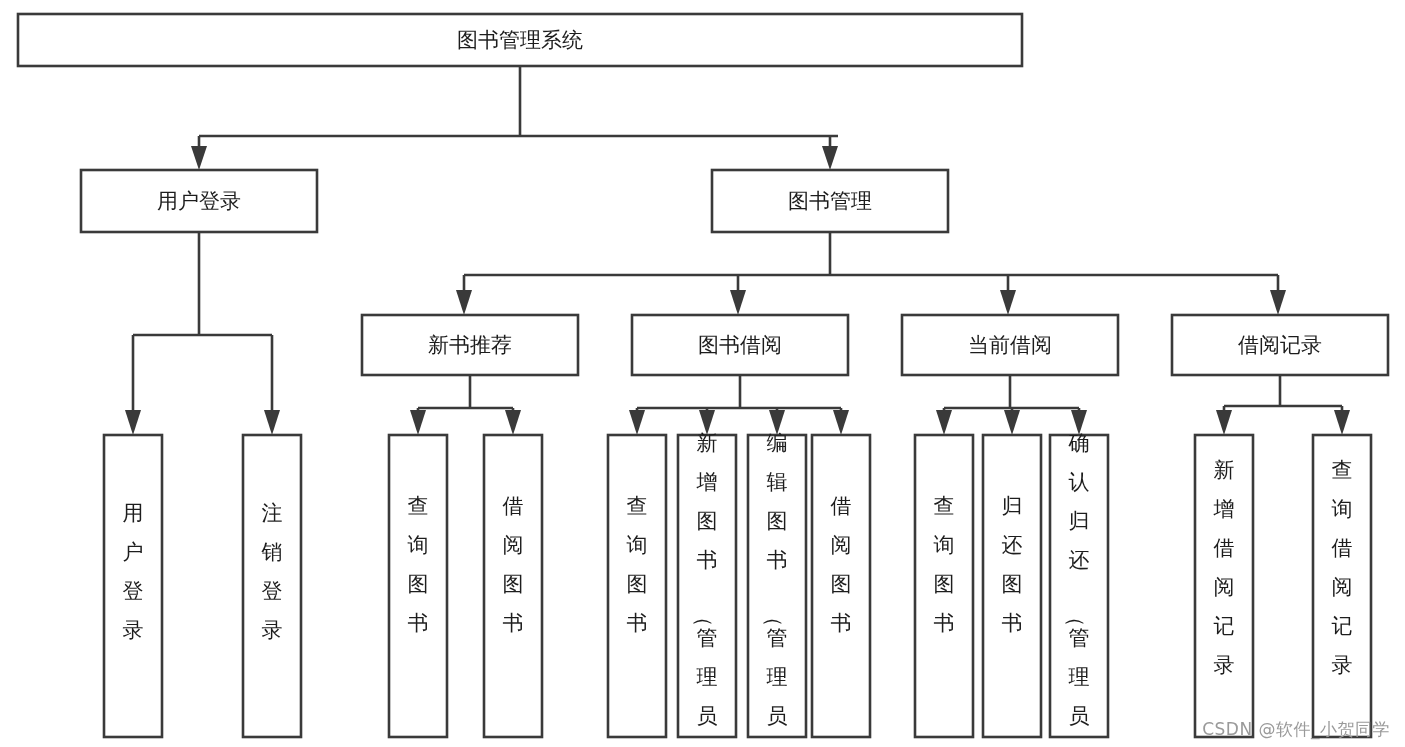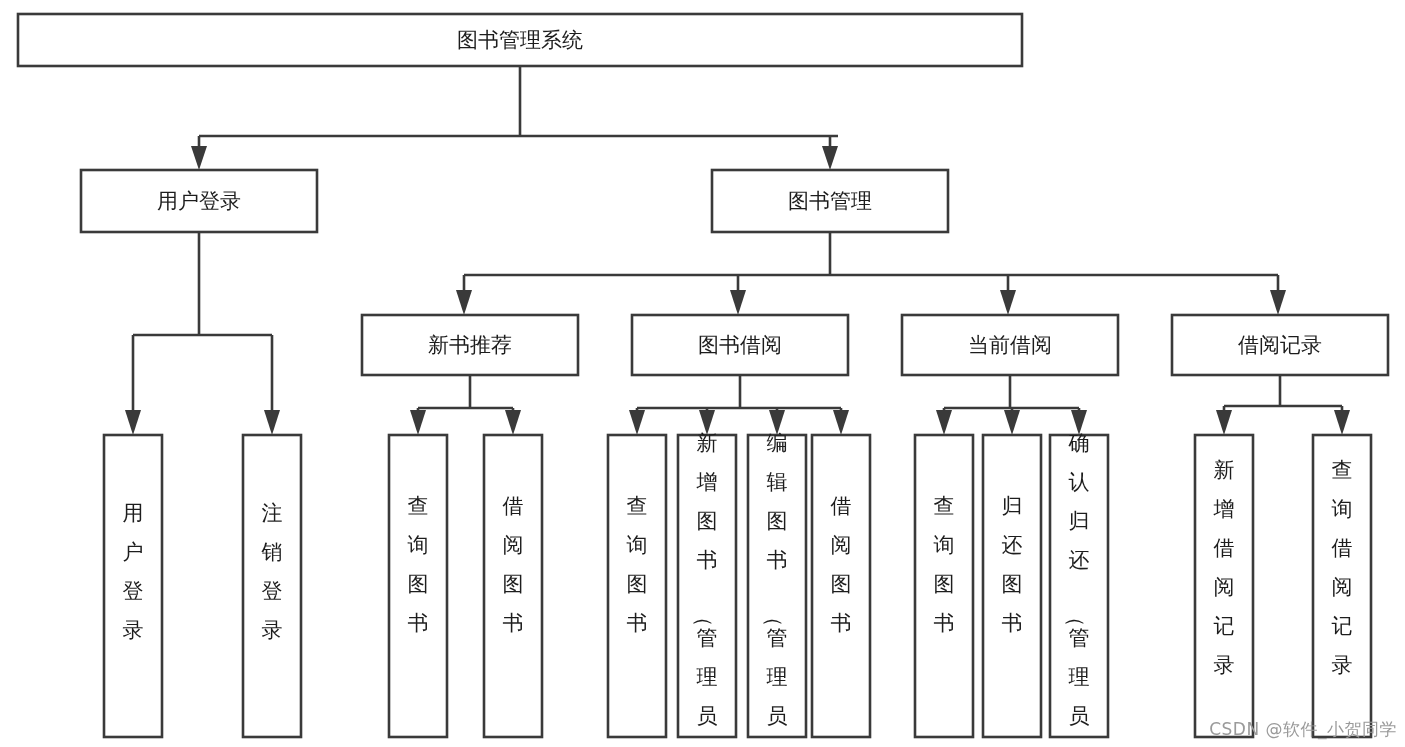--- a/index.html
+++ b/index.html
@@ -15,21 +15,21 @@
     font-family:"DejaVu Sans","Liberation Sans",sans-serif;
     font-size:21px;fill:#1d1d1d;
     text-anchor:middle;dominant-baseline:middle;
   }
   .leaf-label{
     font-family:"DejaVu Sans","Liberation Sans",sans-serif;
     font-size:21px;fill:#1d1d1d;
     text-anchor:middle;
   }
   .watermark{
-    position:absolute;right:8px;bottom:6px;
+    position:absolute;right:15px;bottom:6px;
     font-family:"DejaVu Sans","Liberation Sans",sans-serif;
     font-size:17px;color:#9a9a9a;letter-spacing:.5px;
     white-space:nowrap;pointer-events:none;
   }
 </style>
 </head>
 <body>
 
 <svg id="diagram" viewBox="0 0 1405 747">
 

